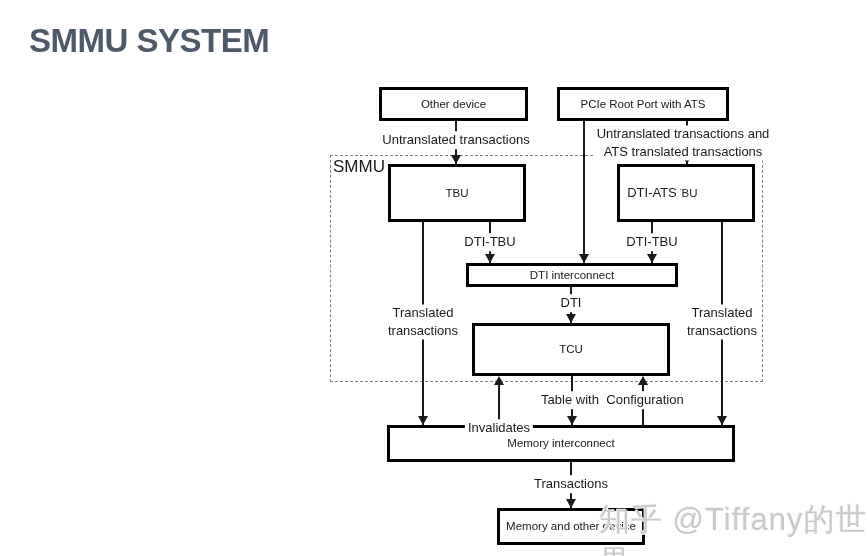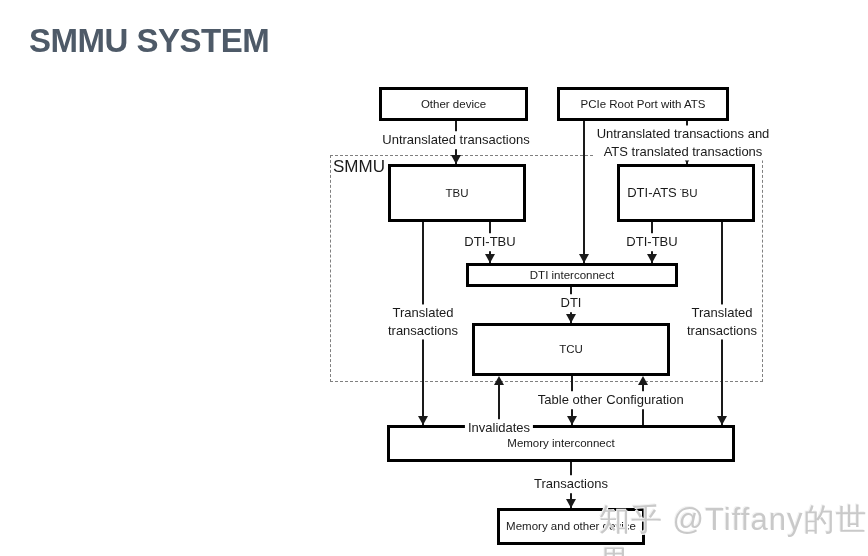--- a/index.html
+++ b/index.html
@@ -91,19 +91,19 @@
 ATS translated transactions</div>
   <div class="elabel" style="left:616px; top:193px;margin-left:36px;">DTI-ATS</div>
   <div class="elabel" style="left:490px; top:242px;">DTI-TBU</div>
   <div class="elabel" style="left:652px; top:242px;">DTI-TBU</div>
   <div class="elabel" style="left:423px; top:322px;">Translated
 transactions</div>
   <div class="elabel" style="left:722px; top:322px;">Translated
 transactions</div>
   <div class="elabel" style="left:571px; top:303px;">DTI</div>
   <div class="elabel" style="left:499px; top:400px;margin-top:28px;">Invalidates</div>
-  <div class="elabel" style="left:570px; top:400px;">Table other</div>
+  <div class="elabel" style="left:570px; top:400px;">Table with</div>
   <div class="elabel" style="left:645px; top:400px;text-align:center;">Configuration</div>
   <div class="elabel" style="left:571px; top:484px;">Transactions</div>
 
   <div class="watermark">知乎 @Tiffany的世界</div>
 
 </div>
 
 </body></html>

